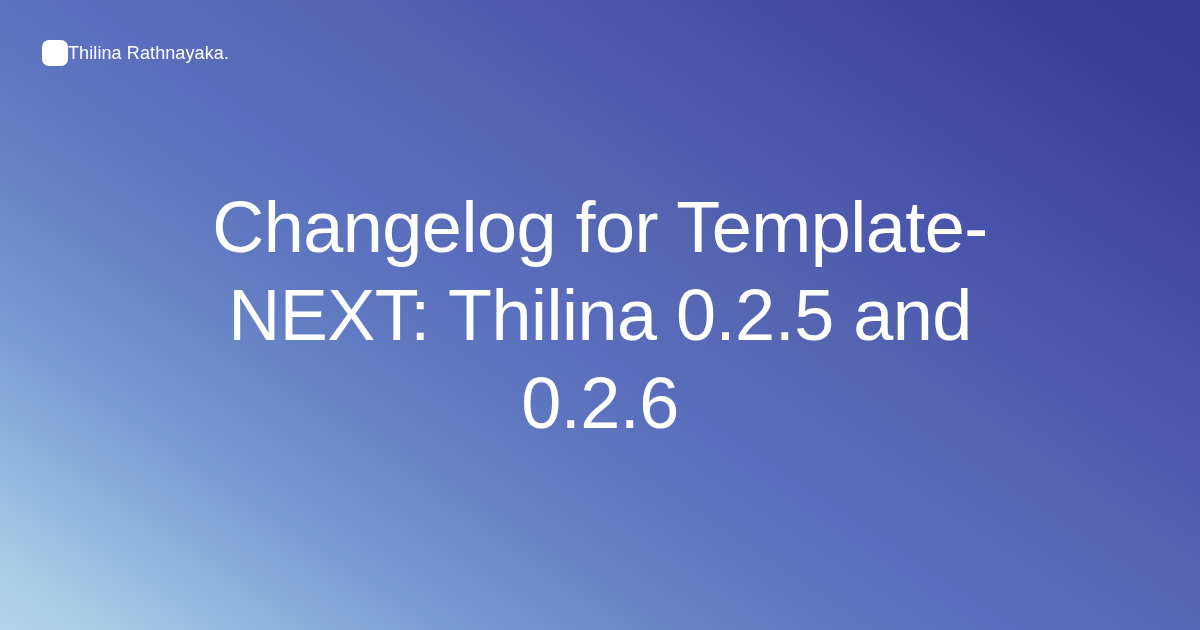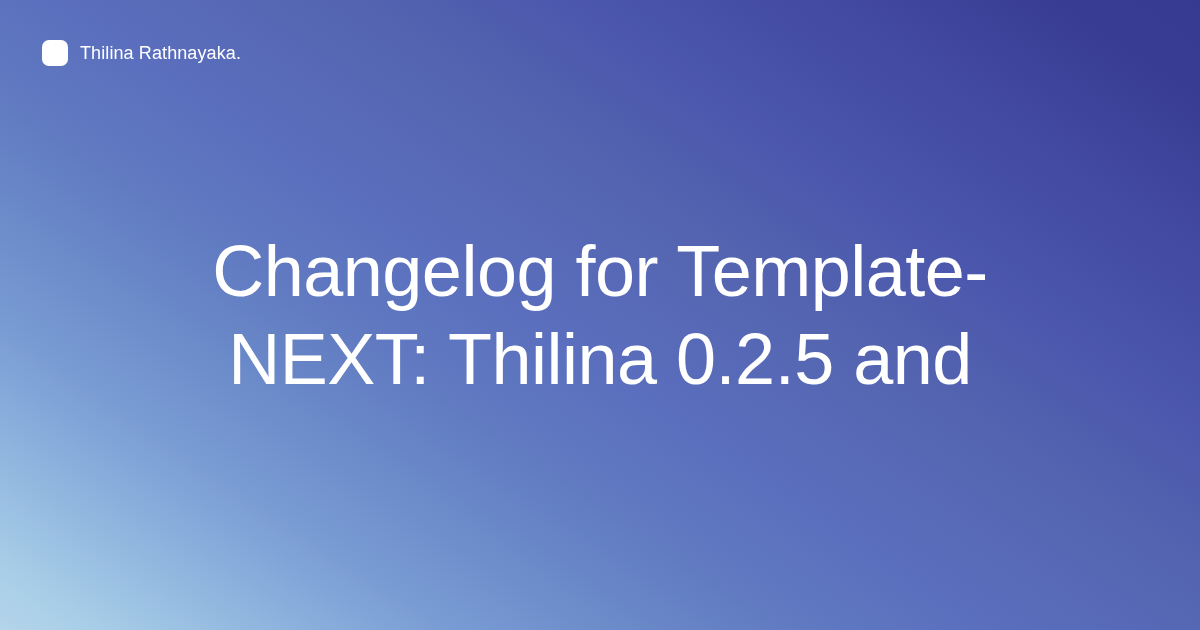--- a/index.html
+++ b/index.html
@@ -38,21 +38,21 @@
       );
   }
 
   
   #brand-bar {
     position: absolute;
     top: 40px;
     left: 42px;
     display: flex;
     align-items: center;
-    gap: 12px;
+    gap: 0;
   }
   #brand-mark {
     width: 26px;
     height: 26px;
     border-radius: 7px;
     background: #ffffff;
     flex: 0 0 auto;
     display: block;
   }
   #brand-name {
@@ -101,16 +101,17 @@
 
   <div id="brand-bar">
     <span id="brand-mark"></span>
     <span id="brand-name">Thilina Rathnayaka.</span>
   </div>
 
   <div id="title-block">
     <h1 id="og-title">
       <span class="tl">Changelog for Template-</span>
       <span class="tl">NEXT: Thilina 0.2.5 and</span>
+      <span class="tl">0.2.6</span>
     </h1>
   </div>
 
 </div>
 
 </body></html>

